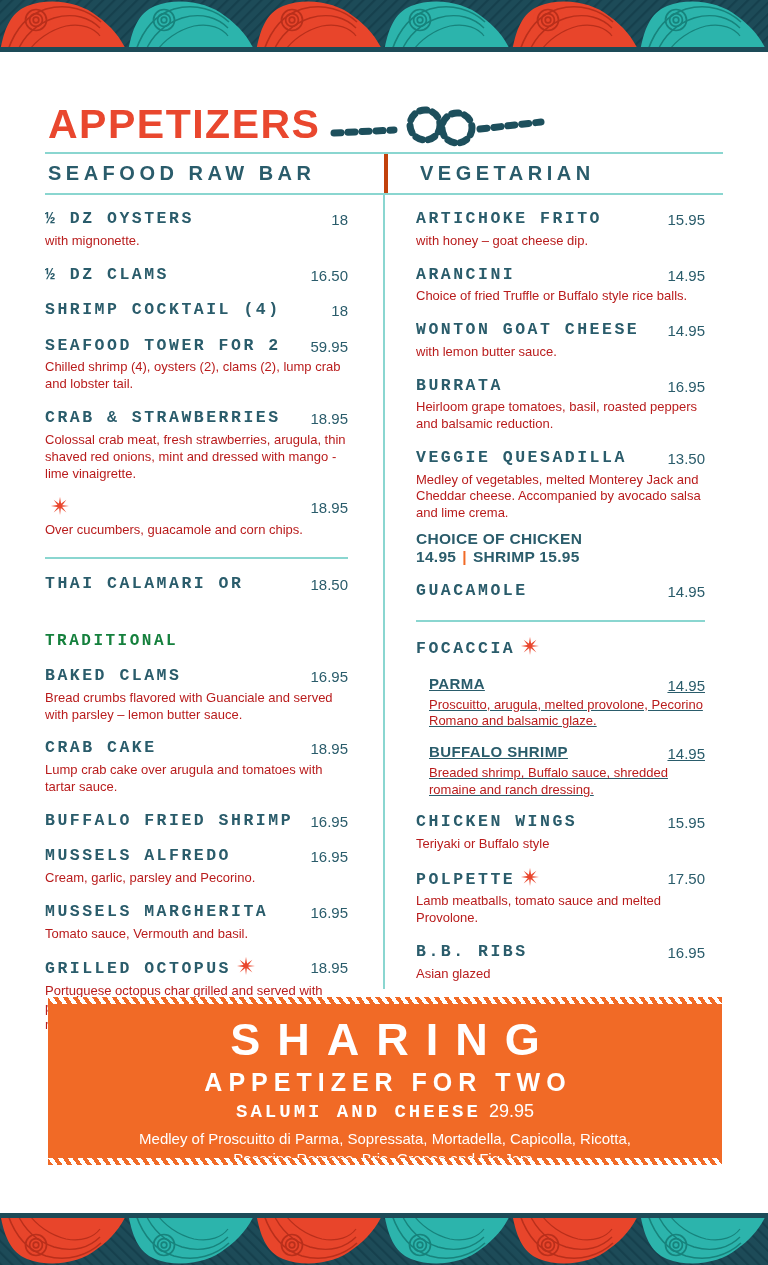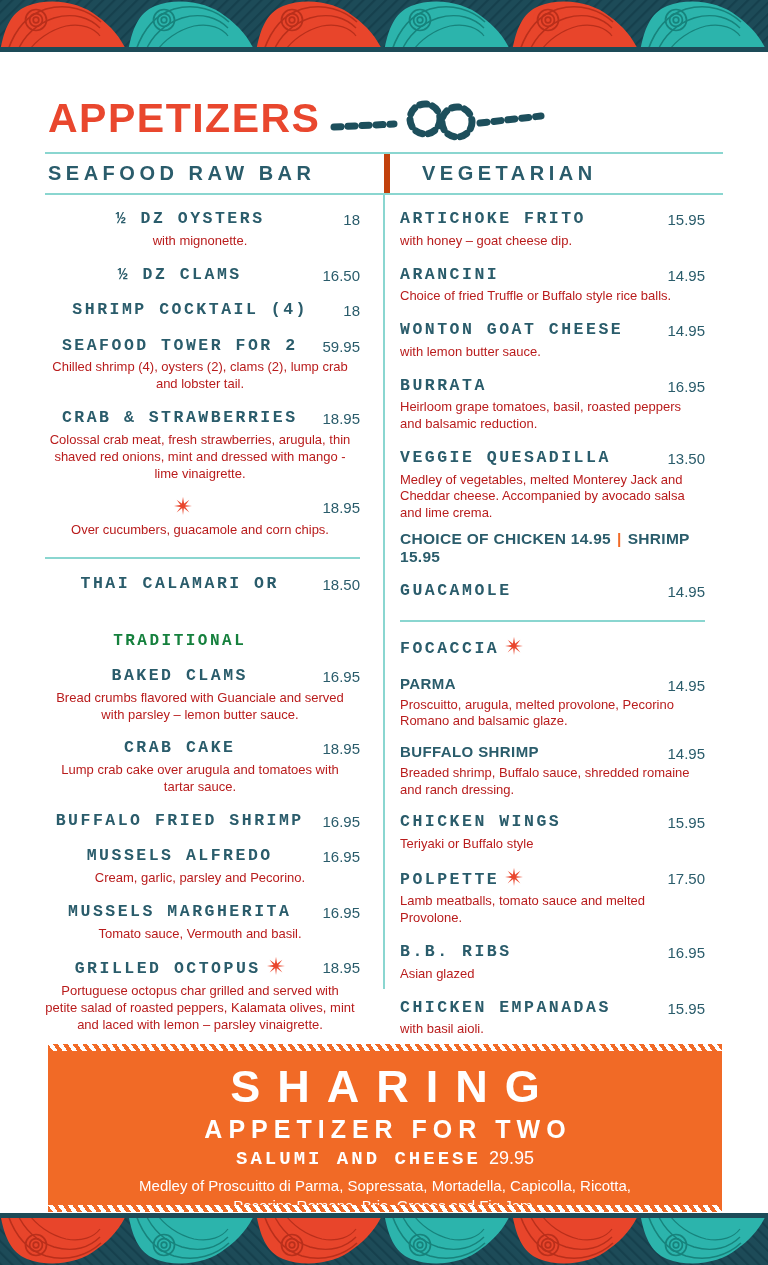--- a/index.html
+++ b/index.html
@@ -11,47 +11,47 @@
     background:#ffffff; overflow:hidden; margin:0 auto;
   }
 
   
   .band { position:absolute; left:0; width:768px; height:52px; }
   .band-top { top:0; }
   .band-bottom { bottom:0; transform:scaleY(-1); }
   .band svg { display:block; width:768px; height:52px; }
 
   
-  .title-row { position:absolute; left:48px; top:92px; display:flex; align-items:center; }
+  .title-row { position:absolute; left:48px; top:98px; display:flex; align-items:center; }
   .page-title {
     color:#e9472e; font-size:41px; font-weight:bold; letter-spacing:1.5px;
     font-family:"Liberation Sans", sans-serif;
   }
   .rope { margin-left:10px; margin-top:6px; }
 
   
   .menu-wrap { position:absolute; left:45px; top:152px; width:678px; }
   .col-headers {
     display:grid; grid-template-columns:339px 339px;
     border-top:2px solid #8ad6d0; border-bottom:2px solid #8ad6d0;
   }
   .col-header {
     color:#2a5c6b; font-size:20px; font-weight:bold; letter-spacing:4.5px;
     padding:8px 0 8px 3px;
   }
-  .col-header.right { padding-left:32px; border-left:6px solid #c2410c; }
+  .col-header.right { padding-left:32px; border-left:4px solid #c2410c; }
 
   .cols { position:relative; display:grid; grid-template-columns:339px 339px; }
   .v-divider {
     position:absolute; left:338px; top:0; width:2px; height:794px;
     background:#8ad6d0;
   }
   .column { padding-top:14px; color:#2a5c6b; }
-  .column.left  { padding-right:24px;text-align:center; }
-  .column.right { padding-left:16px; padding-right:18px; }
+  .column.left  { padding-right:36px; }
+  .column.right { padding-left:32px; padding-right:18px; }
 
   
   .item { margin-bottom:15px; }
   .item.rule-above { border-top:2px solid #8ad6d0; padding-top:15px; margin-top:18px; }
   .head { display:flex; align-items:flex-start; }
   .name-block { flex:1 1 auto; }
   .name {
     font-family:"Liberation Mono","DejaVu Sans Mono", monospace;
     font-weight:bold; font-size:16.5px; letter-spacing:2.5px; color:#2a5c6b;
     line-height:1.25;
@@ -64,29 +64,29 @@
   }
   .price {
     flex:0 0 auto; margin-left:8px; color:#2a5c6b; font-size:15px;
     white-space:nowrap; padding-top:2px;
   }
   .desc { font-size:13px; line-height:1.3; margin-top:3px; color:#b91c1c; max-width:310px; }
   .star { display:inline-block; vertical-align:-2px; margin-left:6px; }
   .extra { font-size:15.5px; letter-spacing:0.3px; margin-top:8px; color:#2a5c6b; font-weight:bold; }
   .extra .pipe { color:#f16a26; font-weight:bold; margin:0 6px; }
 
-  .item.sub-item { margin-bottom:13px; }
+  .item.sub-item { margin-left:13px; margin-bottom:13px;text-decoration:underline; }
   .item.sub-item .name {
     font-family:"Liberation Sans", sans-serif; font-weight:bold;
     font-size:15px; letter-spacing:0.4px;
   }
 
   
   .sharing {
-    position:absolute; left:48px; top:1045px; width:674px; height:166px;
+    position:absolute; left:48px; top:998px; width:674px; height:166px;
     background:#f16a26; color:#ffffff; text-align:center;
   }
   .teeth {
     position:absolute; left:0; width:100%; height:7px;
     background:repeating-linear-gradient(55deg, #f16a26 0 4px, #ffffff 4px 8px);
   }
   .teeth.top { top:-1px; }
   .teeth.bottom { bottom:-1px; }
   .sharing-title { font-size:45px; font-weight:bold; letter-spacing:17px; padding-top:16px; text-indent:17px; }
   .sharing-sub { font-size:25px; font-weight:bold; letter-spacing:6px; margin-top:2px; text-indent:6px; }

